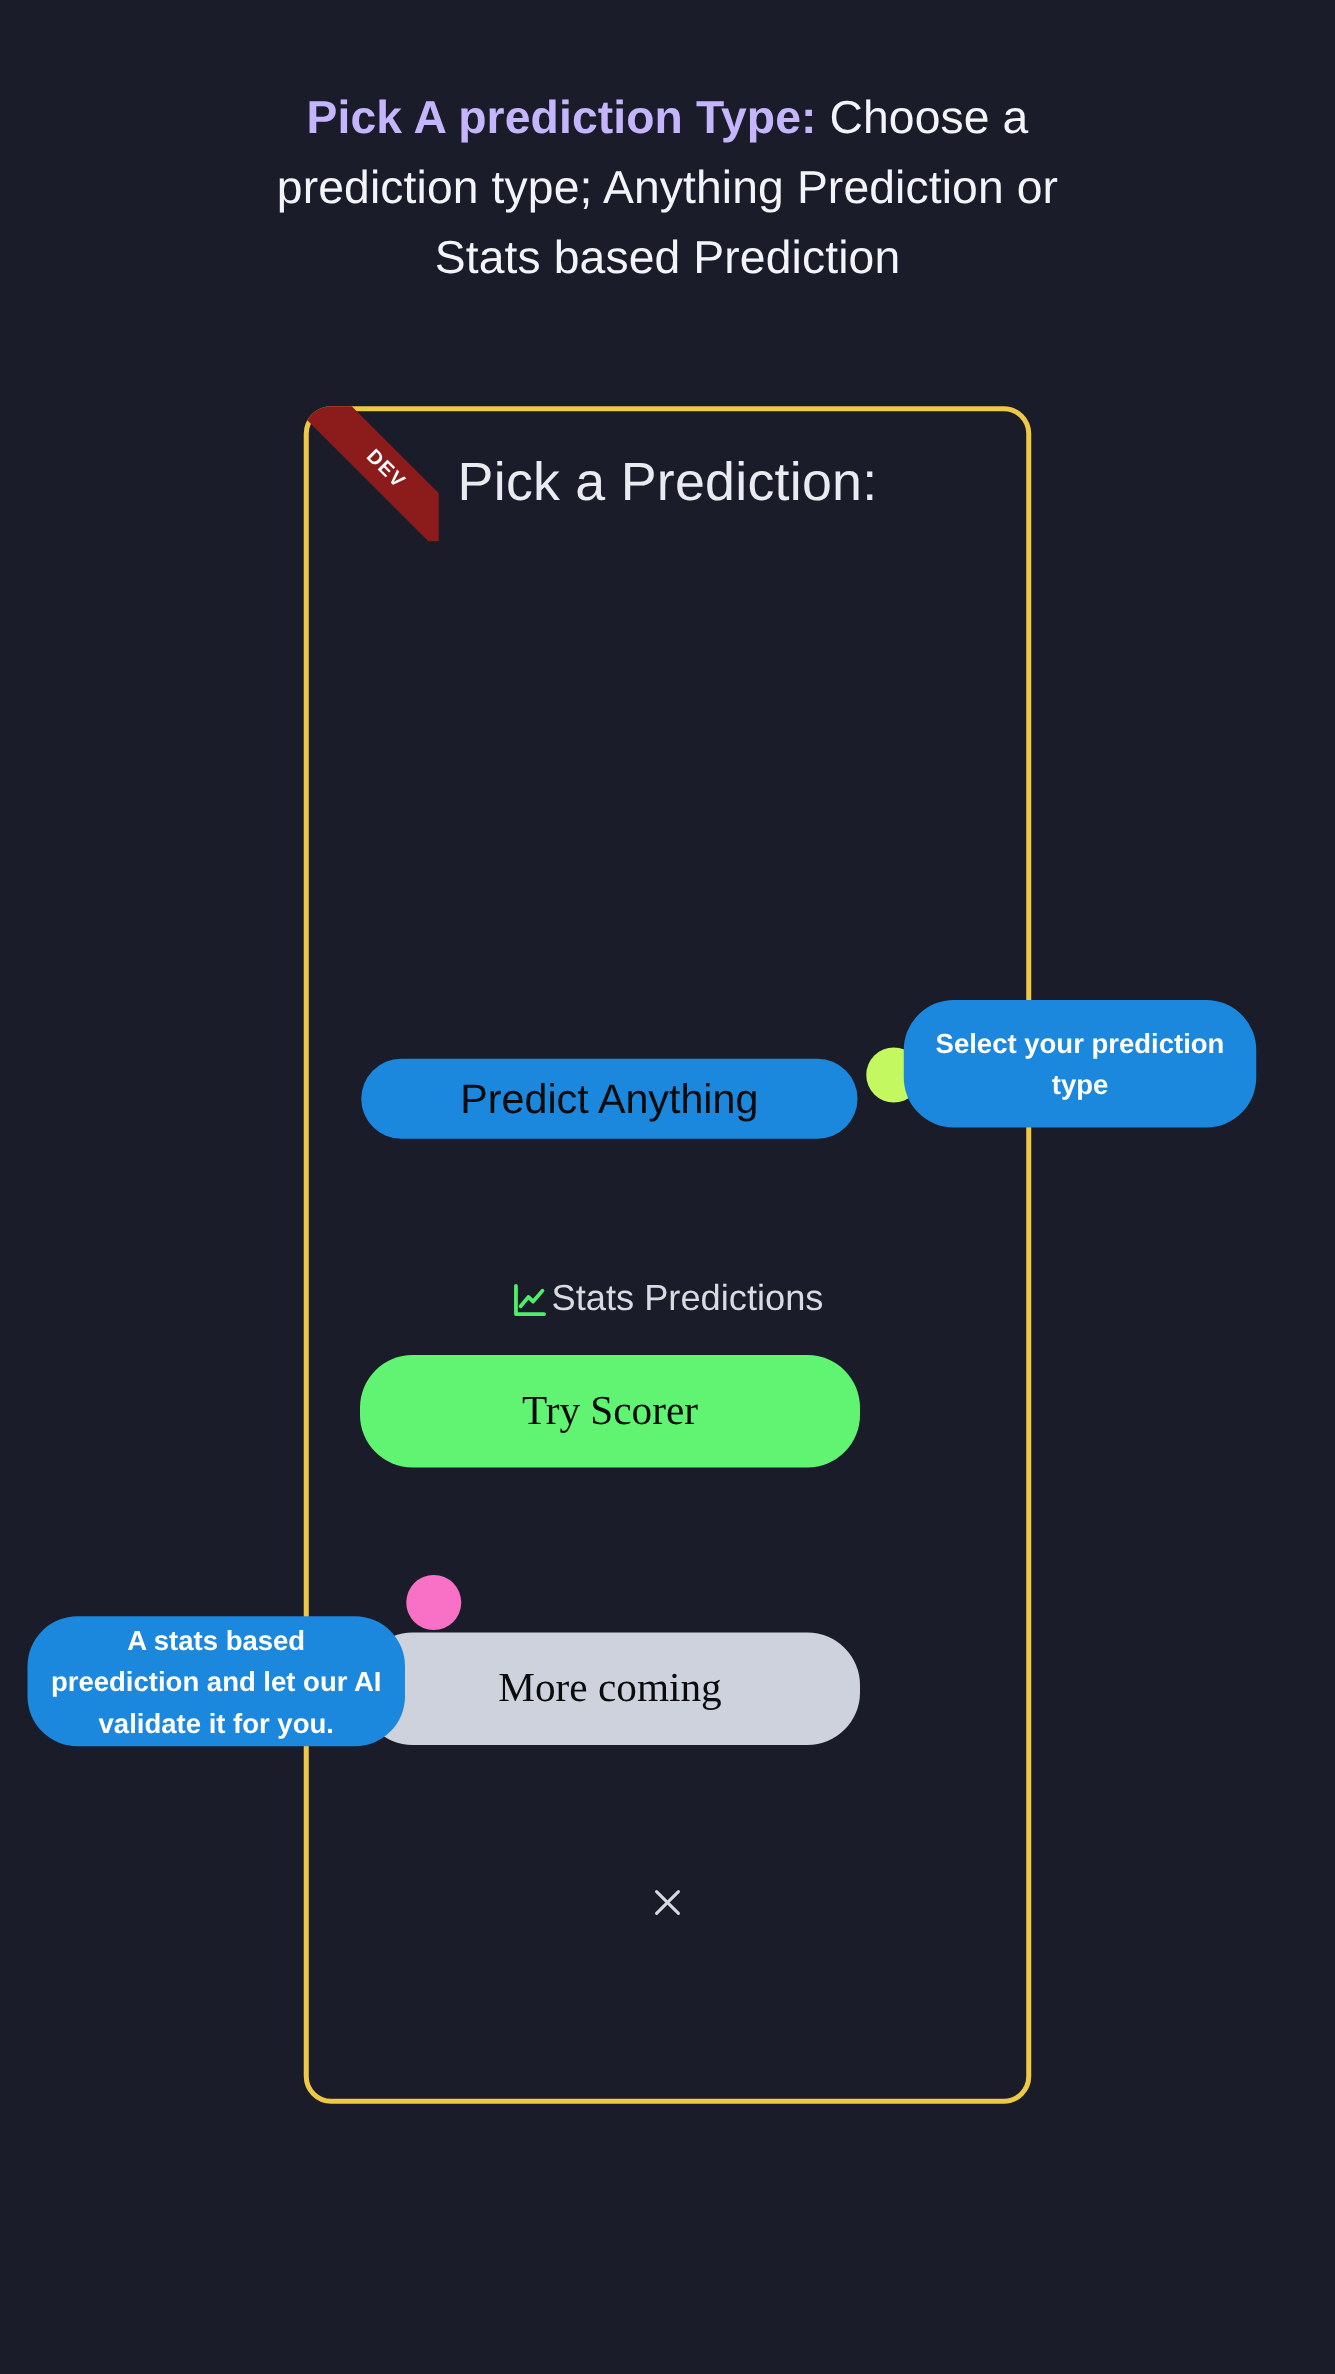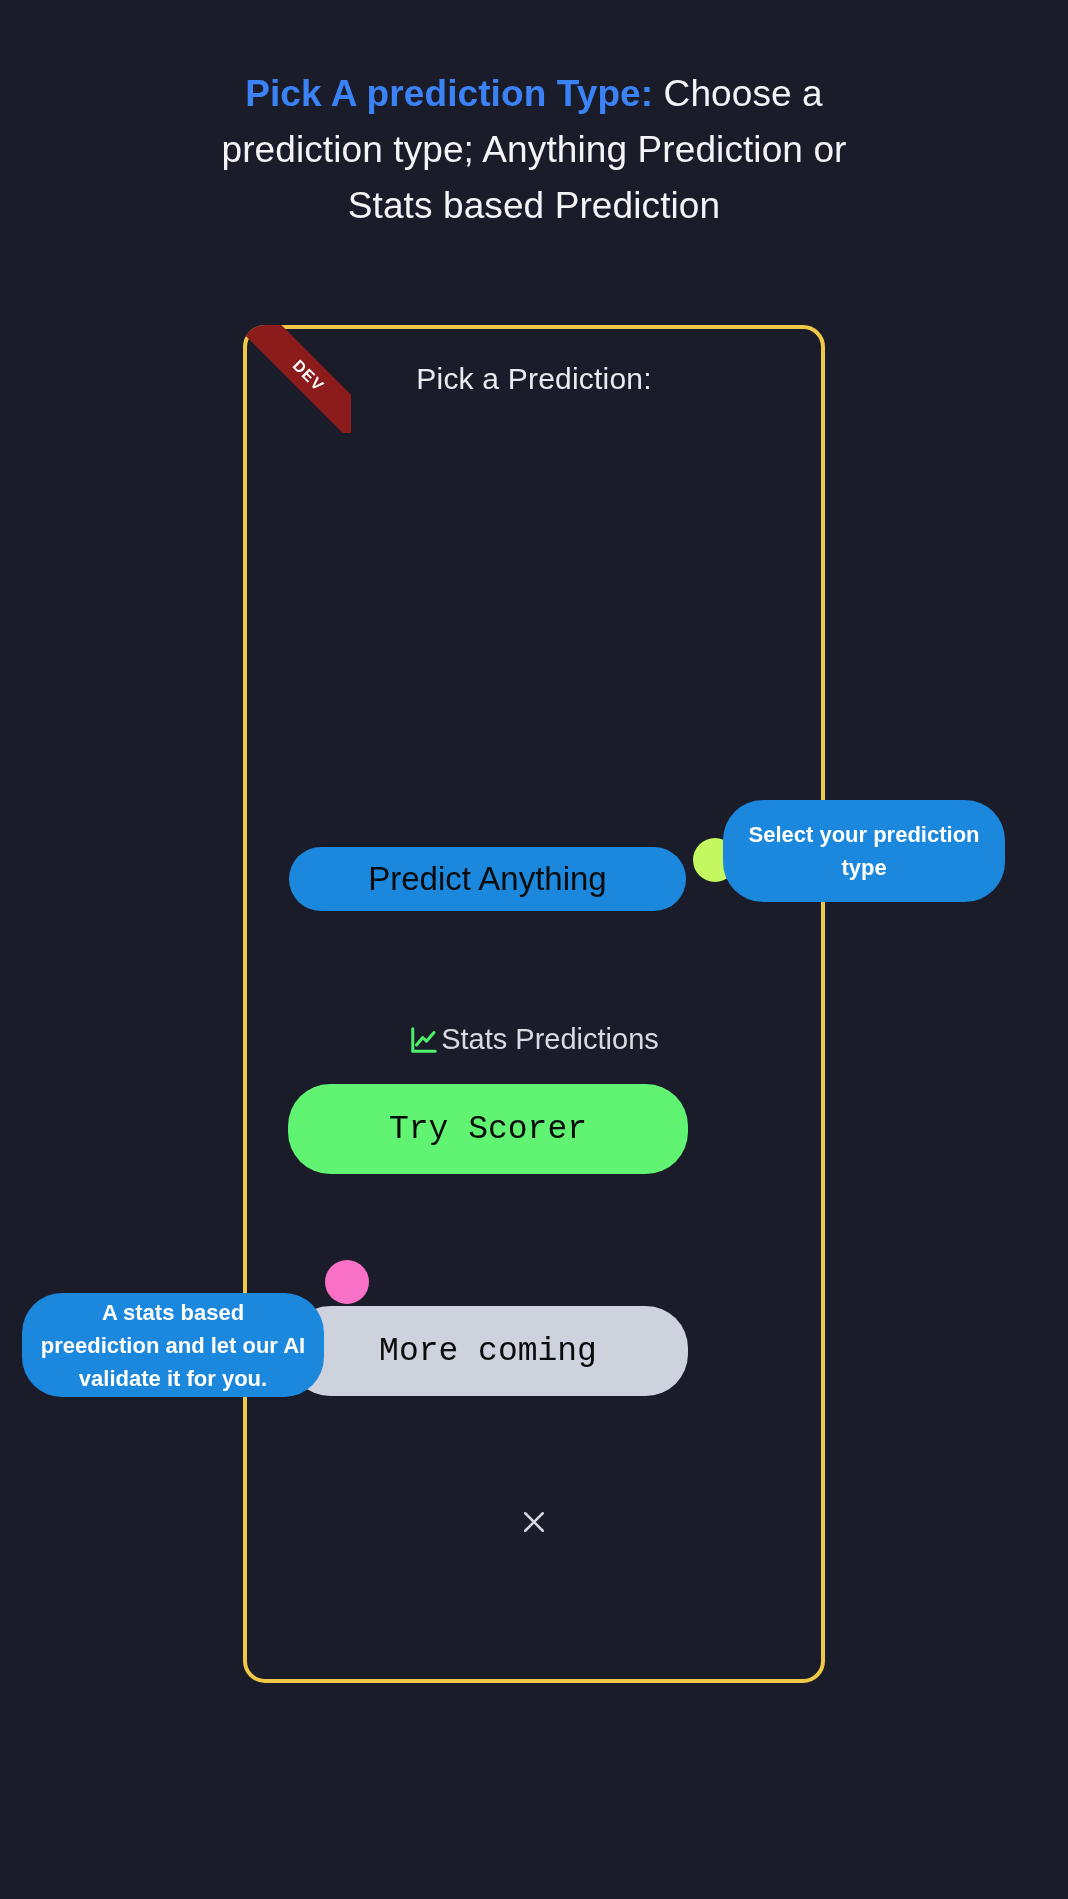--- a/index.html
+++ b/index.html
@@ -27,21 +27,21 @@
     width: 688px;
     text-align: center;
     color: #f2f4f8;
     font-size: 37px;
     line-height: 56px;
     letter-spacing: 0.1px;
     font-weight: 400;
   }
   .intro .lead {
     font-weight: 700;
-    color: #3b82f6;
+    color: #c4b5fd;
   }
 
   
   .modal {
     position: absolute;
     left: 243px;
     top: 325px;
     width: 582px;
     height: 1358px;
     border: 4px solid #efc945;
@@ -83,21 +83,21 @@
     padding-left: 34px;
   }
 
   .modal-title {
     position: absolute;
     left: 0;
     top: 33px;
     width: 100%;
     text-align: center;
     color: #e9ebf0;
-    font-size: 30px;
+    font-size: 43px;
     font-weight: 400;
     letter-spacing: 0.2px;
   }
 
   
   .predict-anything {
     position: absolute;
     left: 42px;
     top: 518px;
     width: 397px;
@@ -144,21 +144,21 @@
     width: 30px;
     height: 30px;
   }
 
   .pill {
     position: absolute;
     left: 41px;
     width: 400px;
     border: none;
     border-radius: 42px;
-    font-family: Liberation Mono, monospace;
+    font-family: Liberation Serif, serif;
     color: #0b0b0c;
     font-size: 33px;
     font-weight: 400;
     cursor: pointer;
     display: flex;
     align-items: center;
     justify-content: center;
     text-align: center;
     line-height: 47px;
   }

